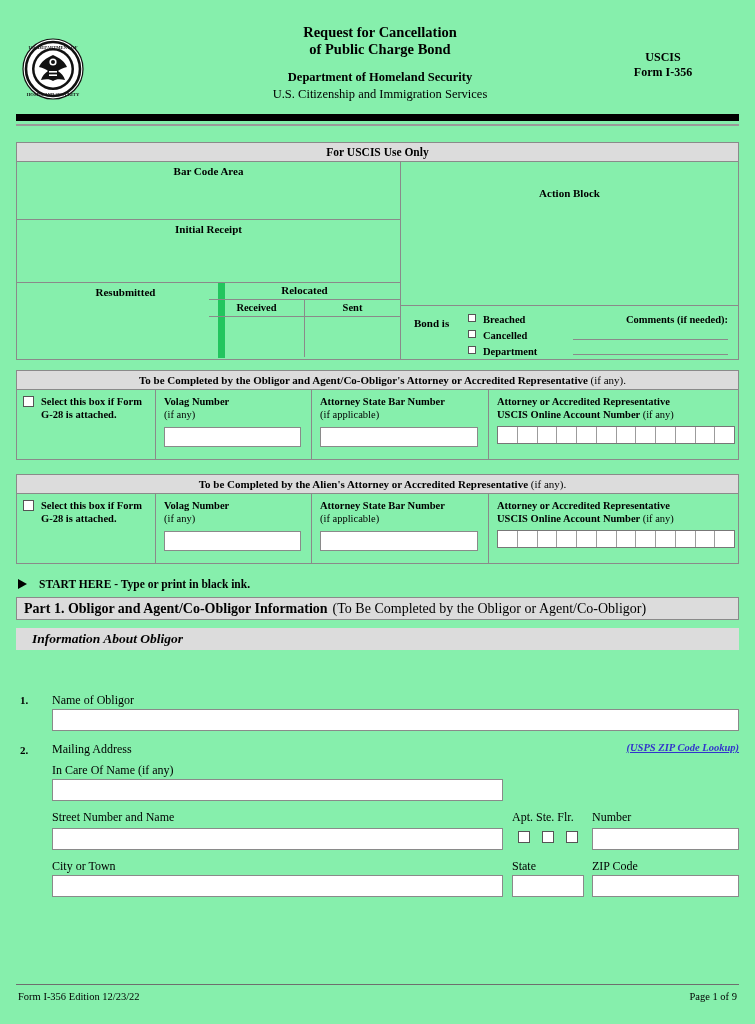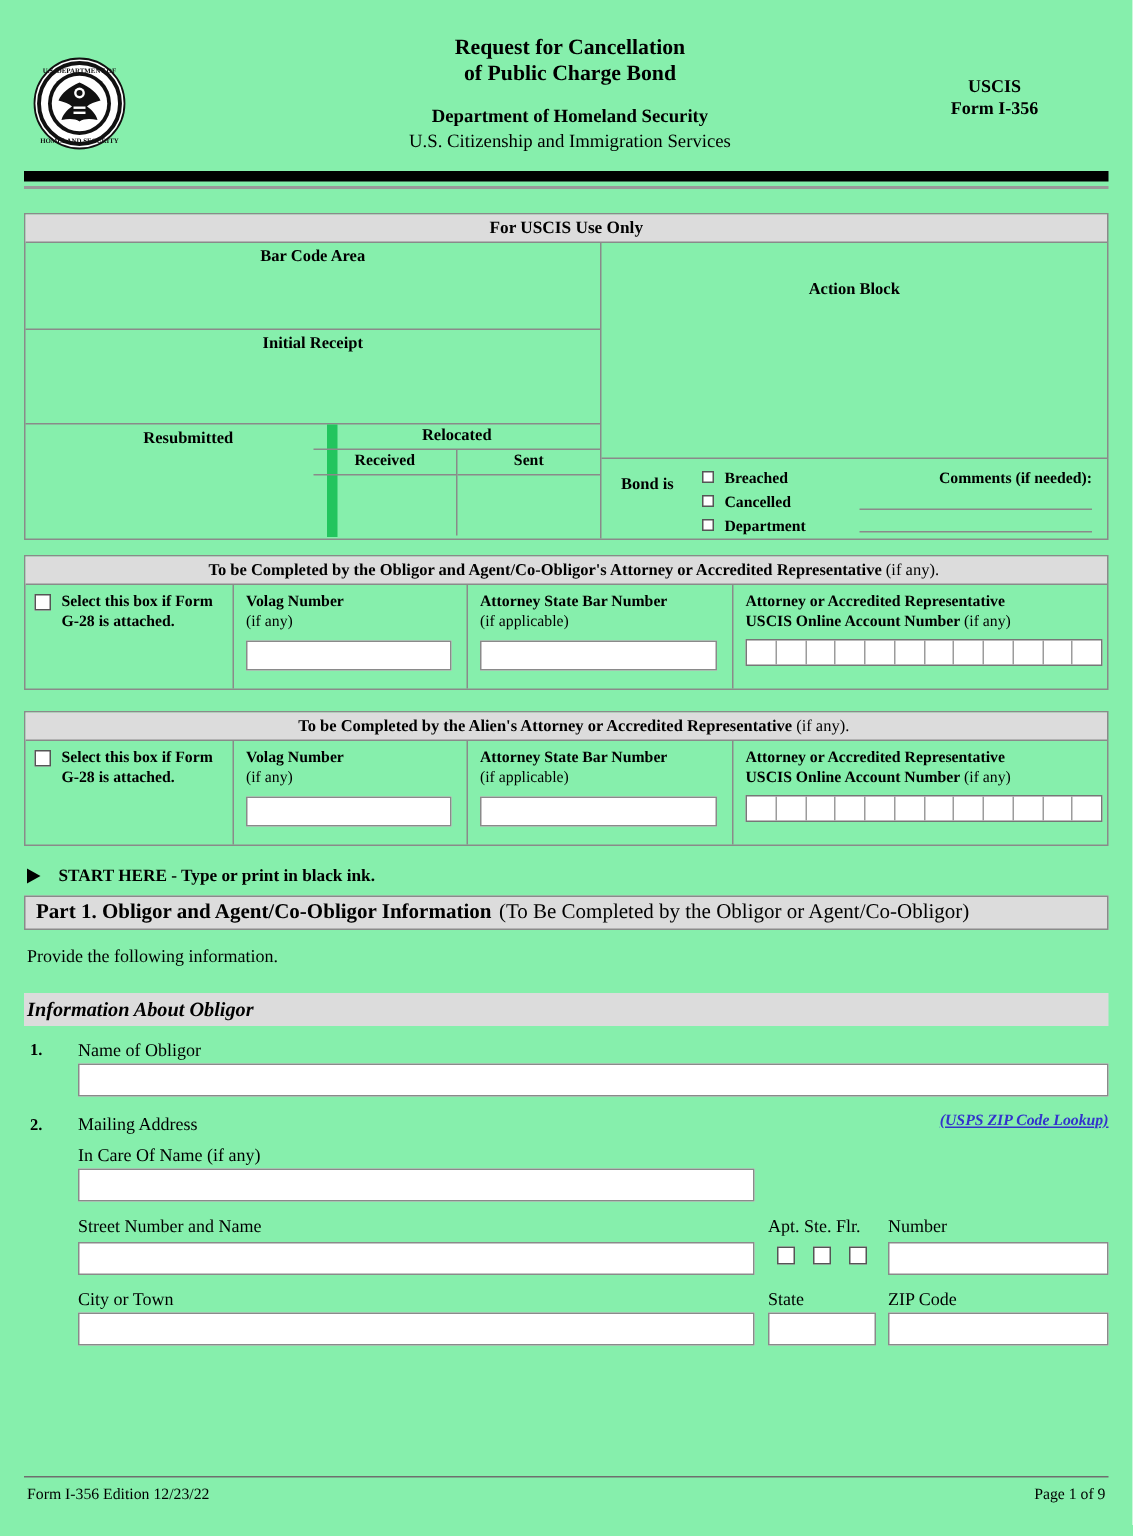--- a/index.html
+++ b/index.html
@@ -368,27 +368,27 @@
     position: absolute;
     left: 18px;
     top: 630px;
     font-size: 12px;
   }
 
   
   .band {
     position: absolute;
     left: 16px;
-    top: 662px;
+    top: 628px;
     width: 723px;
     height: 22px;
     background: #dcdcdc;
     display: flex;
     align-items: center;
-    padding-left: 2px;
+    padding-left: 16px;
     box-sizing: border-box;
     font-size: 13.5px;
     font-weight: bold;
     font-style: italic;
   }
 
   .num {
     position: absolute;
     left: 20px;
     font-size: 11px;

